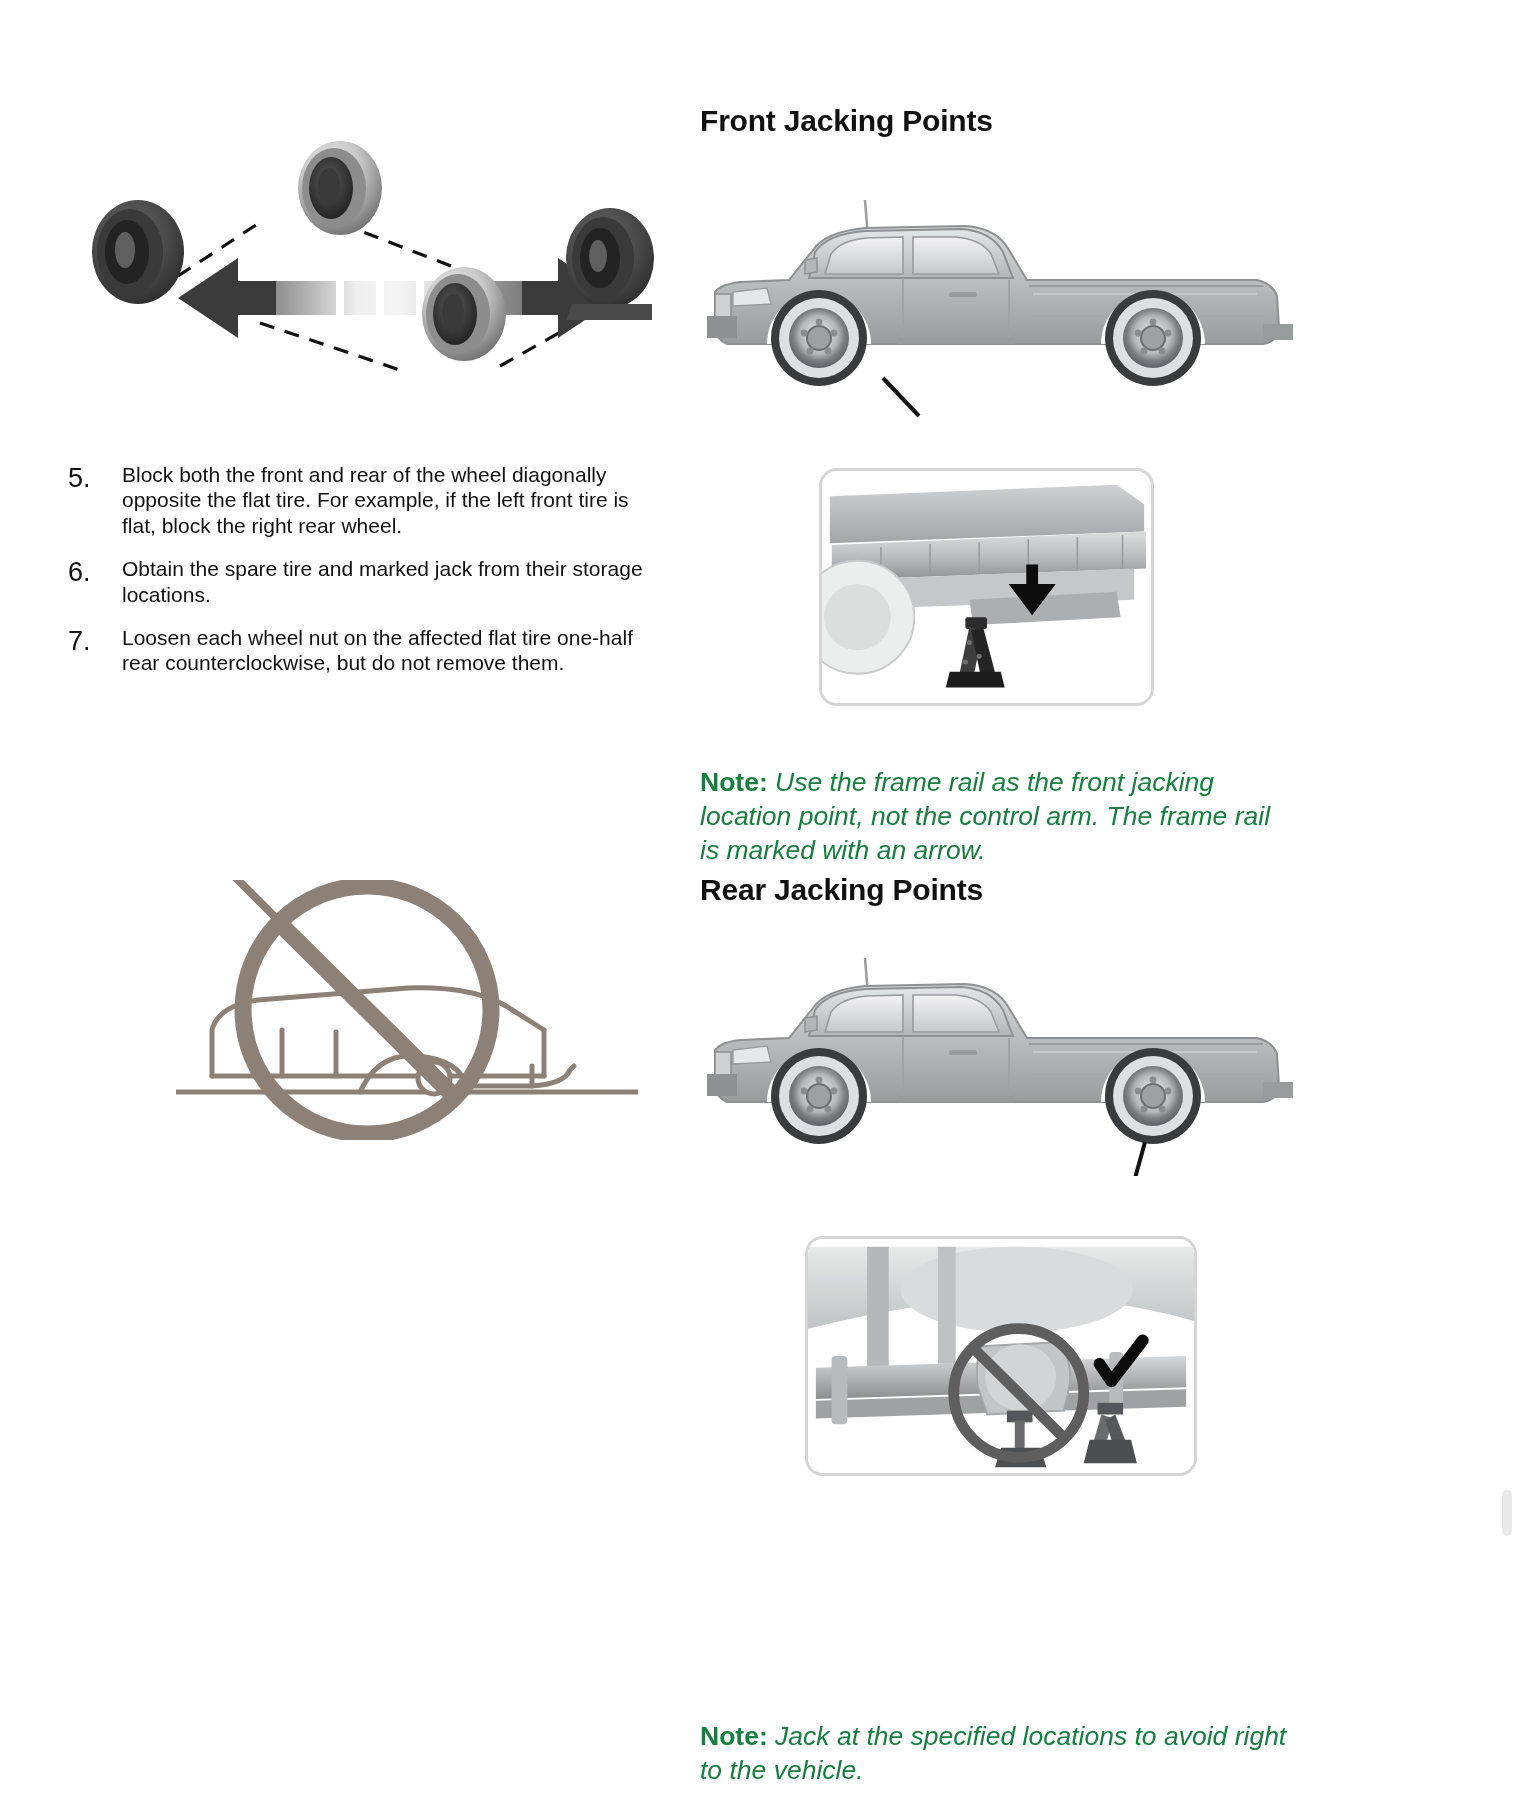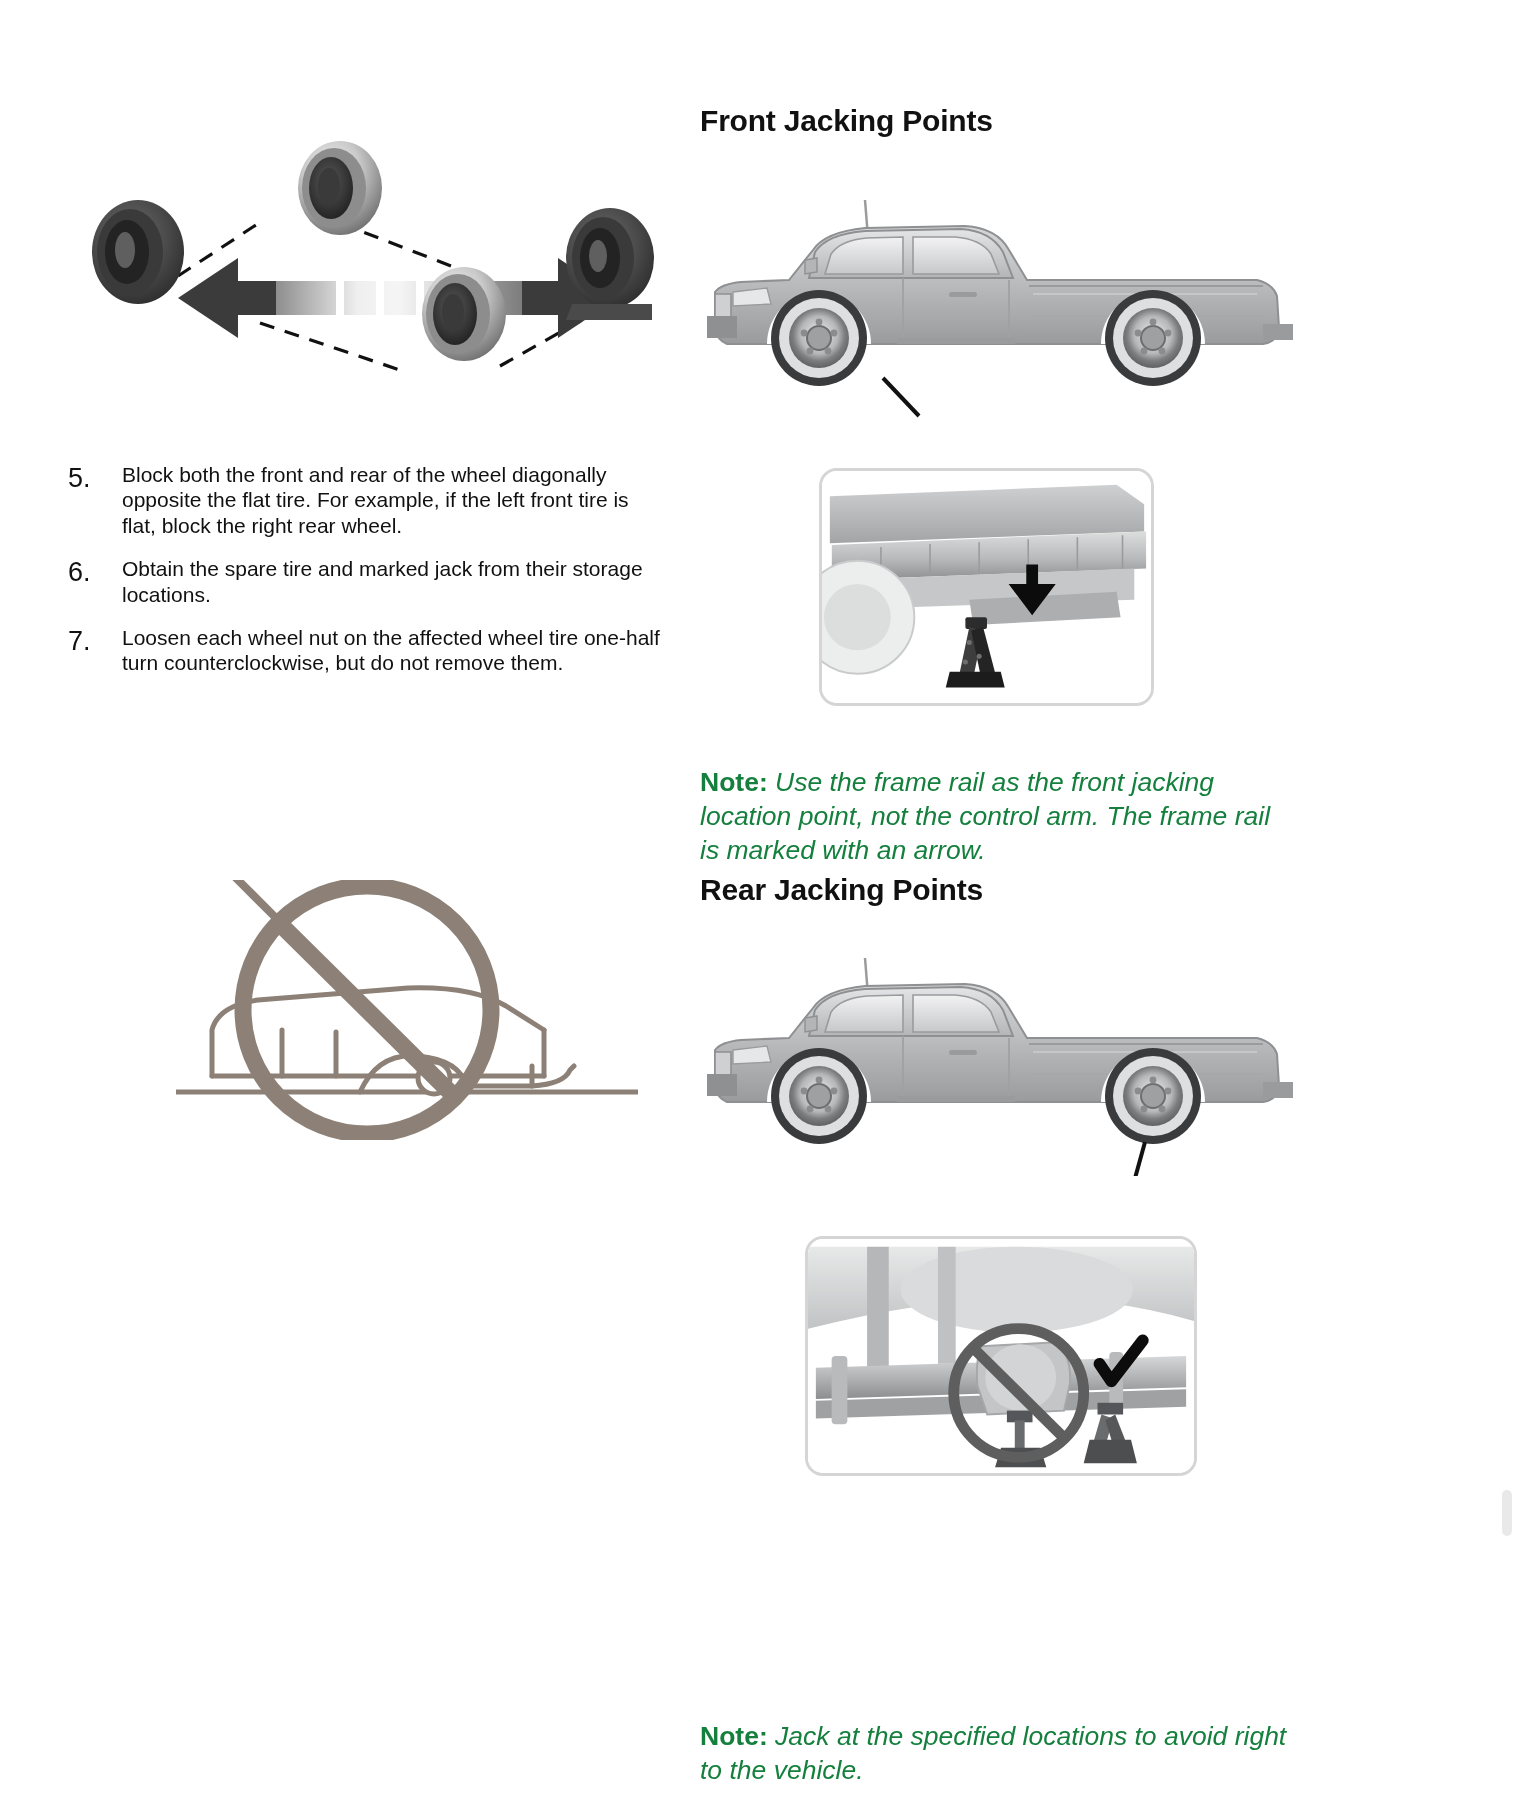--- a/index.html
+++ b/index.html
@@ -209,21 +209,21 @@
       <li>
         <span class="step-num">5.</span>
         <span class="step-body">Block both the front and rear of the wheel diagonally opposite the flat tire. For example, if the left front tire is flat, block the right rear wheel.</span>
       </li>
       <li>
         <span class="step-num">6.</span>
         <span class="step-body">Obtain the spare tire and marked jack from their storage locations.</span>
       </li>
       <li>
         <span class="step-num">7.</span>
-        <span class="step-body">Loosen each wheel nut on the affected wheel tire one-half turn counterclockwise, but do not remove them.</span>
+        <span class="step-body">Loosen each wheel nut on the affected flat tire one-half rear counterclockwise, but do not remove them.</span>
       </li>
     </ol>
 
 
     <div class="fig-nogo">
       <svg viewBox="0 0 470 260" xmlns="http://www.w3.org/2000/svg">
 
         <line x1="4" y1="212" x2="466" y2="212" stroke="#8d8177" stroke-width="5"></line>
 
         <g fill="none" stroke="#8d8177" stroke-width="5" stroke-linecap="round" stroke-linejoin="round">

